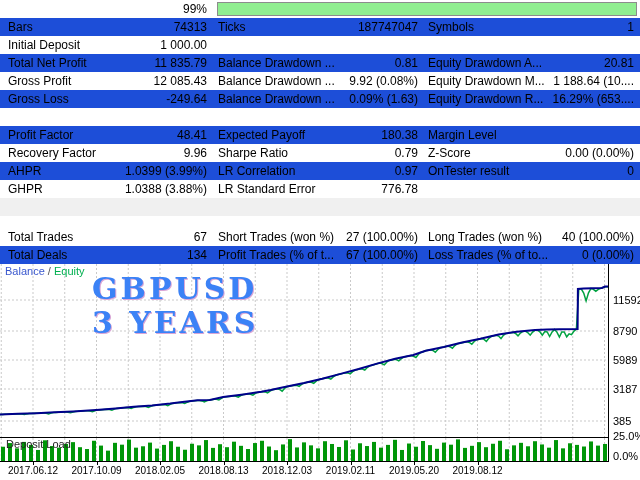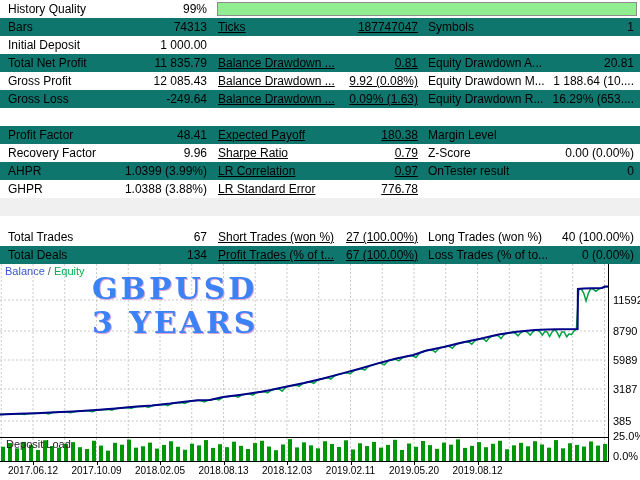--- a/index.html
+++ b/index.html
@@ -1,24 +1,24 @@
 <!DOCTYPE html>
 <html><head>
 <meta charset="utf-8">
 <style>
   html,body{margin:0;padding:0;background:#fff;}
   body{width:640px;height:480px;overflow:hidden;font-family:"Liberation Sans",sans-serif;font-size:12px;color:#000;position:relative;}
   .stats{width:640px;}
   .srow{display:flex;height:18px;line-height:18px;white-space:nowrap;}
-  .srow.shade{background:#0f766e;}
+  .srow.shade{background:#1d4ed8;}
   .gap{width:640px;}
   .gap.shade{background:#f0f0f0;}
   .cell{display:flex;overflow:hidden;}
   .c1{width:210px;padding-left:8px;padding-right:3px;box-sizing:border-box;}
-  .c2{width:210px;padding-left:8px;padding-right:2px;box-sizing:border-box;text-decoration:underline;}
+  .c2{width:210px;padding-left:8px;padding-right:2px;box-sizing:border-box;}
   .c3{width:220px;padding-left:8px;padding-right:6px;box-sizing:border-box;}
   .lbl{flex:0 0 auto;}
   .val{flex:1 1 auto;text-align:right;overflow:hidden;}
   .progress-wrap{position:relative;flex:1 1 auto;}
   .progress-bar{position:absolute;left:7px;top:2px;right:3px;height:12px;background:#90EE90;border:1px solid #8c8c8c;}
   .chart-panel{position:relative;width:555px;height:173px;}
   .plot{position:absolute;left:0;top:0;width:608px;height:173px;border-right:1px solid #000;}
   .legend{position:absolute;left:5px;top:1px;font-size:11px;z-index:3;}
   .legend .bal{color:#3957CE;}
   .legend .sep{color:#555;}
@@ -34,21 +34,20 @@
   .dtick{position:absolute;top:0;width:1px;height:3px;background:#000;}
   .dlabel{position:absolute;top:3px;width:70px;margin-left:-35px;text-align:center;font-size:10px;}
   svg{display:block;}
 </style>
 </head>
 <body>
 
 <div class="stats">
     <div class="srow">
       <div class="cell c1">
-        <span class="lbl">History Quality</span>
         <span class="val">99%</span>
       </div>
       <div class="progress-wrap">
         <div class="progress-bar"></div>
       </div>
     </div>
     <div class="srow shade">
       <div class="cell c1">
         <span class="lbl">Bars</span>
         <span class="val">74313</span>

